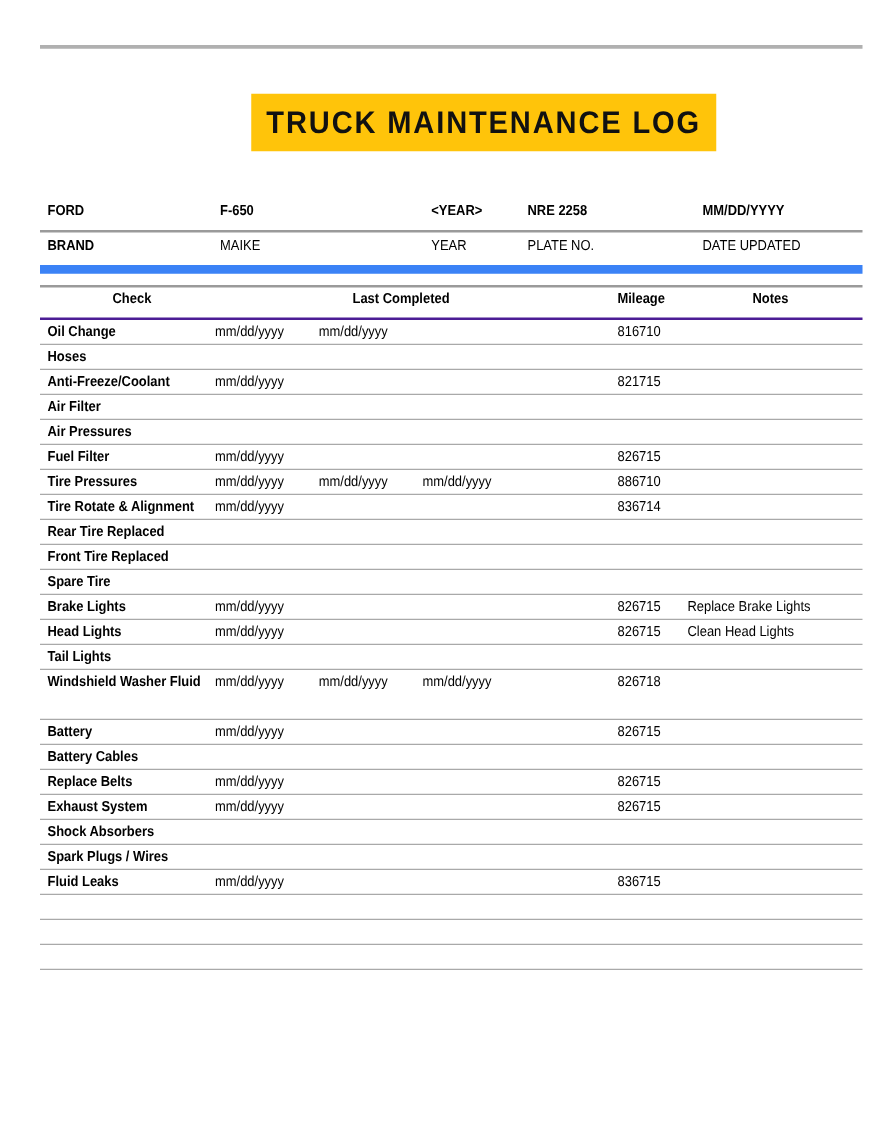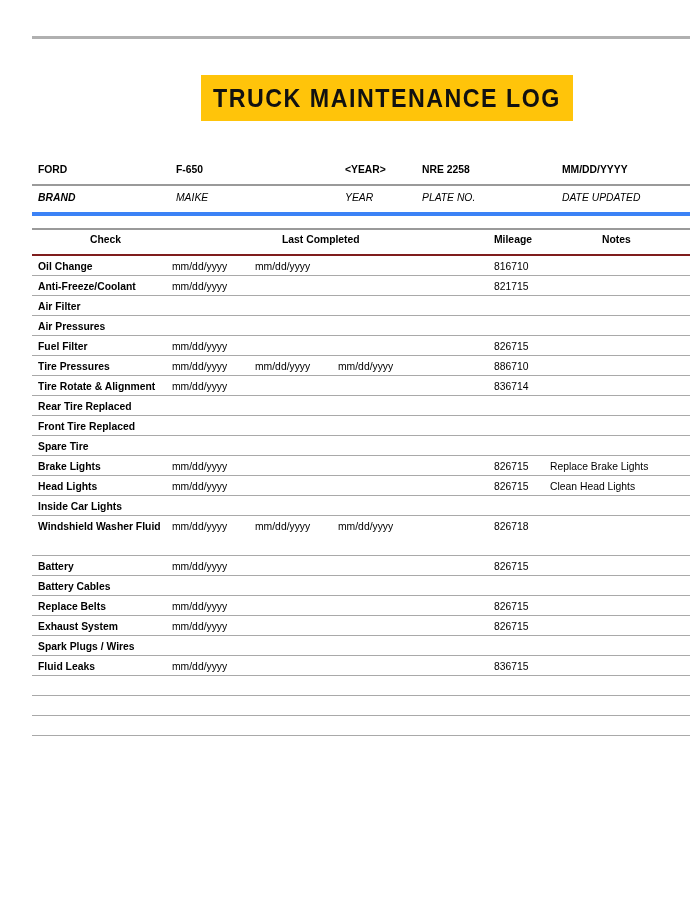--- a/index.html
+++ b/index.html
@@ -62,22 +62,21 @@
     left: 32px;
     top: 158px;
     width: 658px;
   }
   .info-row {
     position: relative;
     height: 26px;
     border-bottom: 2px solid #9a9a9a;
   }
   .info-row.second {
-    border-bottom: 4px solid #3b82f6;
-    font-style: italic;
+    border-bottom: 7px solid #3b82f6;
   }
   .info-cell {
     position: absolute;
     top: 2px;
     font-size: 11.5px;
     transform: scaleX(0.9);
     transform-origin: left center;
     white-space: nowrap;
     line-height: 18px;
   }
@@ -92,21 +91,21 @@
   .table {
     position: absolute;
     left: 32px;
     top: 228px;
     width: 658px;
   }
   .thead {
     position: relative;
     height: 24px;
     border-top: 2px solid #9a9a9a;
-    border-bottom: 2px solid #7f1d1d;
+    border-bottom: 2px solid #4c1d95;
   }
   .th {
     position: absolute;
     top: 3px;
     font-size: 11.5px;
     font-weight: bold;
     transform: scaleX(0.9);
     transform-origin: left center;
     white-space: nowrap;
   }
@@ -184,20 +183,28 @@
     <div id="table-body">
         <div class="row">
           <div class="cell cell-check">Oil Change</div>
           <div class="cell cell-d1">mm/dd/yyyy</div>
           <div class="cell cell-d2">mm/dd/yyyy</div>
           <div class="cell cell-d3"></div>
           <div class="cell cell-mileage">816710</div>
           <div class="cell cell-notes"></div>
         </div>
         <div class="row">
+          <div class="cell cell-check">Hoses</div>
+          <div class="cell cell-d1"></div>
+          <div class="cell cell-d2"></div>
+          <div class="cell cell-d3"></div>
+          <div class="cell cell-mileage"></div>
+          <div class="cell cell-notes"></div>
+        </div>
+        <div class="row">
           <div class="cell cell-check">Anti-Freeze/Coolant</div>
           <div class="cell cell-d1">mm/dd/yyyy</div>
           <div class="cell cell-d2"></div>
           <div class="cell cell-d3"></div>
           <div class="cell cell-mileage">821715</div>
           <div class="cell cell-notes"></div>
         </div>
         <div class="row">
           <div class="cell cell-check">Air Filter</div>
           <div class="cell cell-d1"></div>
@@ -272,21 +279,21 @@
         </div>
         <div class="row">
           <div class="cell cell-check">Head Lights</div>
           <div class="cell cell-d1">mm/dd/yyyy</div>
           <div class="cell cell-d2"></div>
           <div class="cell cell-d3"></div>
           <div class="cell cell-mileage">826715</div>
           <div class="cell cell-notes">Clean Head Lights</div>
         </div>
         <div class="row">
-          <div class="cell cell-check">Inside Car Lights</div>
+          <div class="cell cell-check">Tail Lights</div>
           <div class="cell cell-d1"></div>
           <div class="cell cell-d2"></div>
           <div class="cell cell-d3"></div>
           <div class="cell cell-mileage"></div>
           <div class="cell cell-notes"></div>
         </div>
         <div class="row tall">
           <div class="cell cell-check">Windshield Washer Fluid</div>
           <div class="cell cell-d1">mm/dd/yyyy</div>
           <div class="cell cell-d2">mm/dd/yyyy</div>
@@ -320,20 +327,28 @@
         </div>
         <div class="row">
           <div class="cell cell-check">Exhaust System</div>
           <div class="cell cell-d1">mm/dd/yyyy</div>
           <div class="cell cell-d2"></div>
           <div class="cell cell-d3"></div>
           <div class="cell cell-mileage">826715</div>
           <div class="cell cell-notes"></div>
         </div>
         <div class="row">
+          <div class="cell cell-check">Shock Absorbers</div>
+          <div class="cell cell-d1"></div>
+          <div class="cell cell-d2"></div>
+          <div class="cell cell-d3"></div>
+          <div class="cell cell-mileage"></div>
+          <div class="cell cell-notes"></div>
+        </div>
+        <div class="row">
           <div class="cell cell-check">Spark Plugs / Wires</div>
           <div class="cell cell-d1"></div>
           <div class="cell cell-d2"></div>
           <div class="cell cell-d3"></div>
           <div class="cell cell-mileage"></div>
           <div class="cell cell-notes"></div>
         </div>
         <div class="row">
           <div class="cell cell-check">Fluid Leaks</div>
           <div class="cell cell-d1">mm/dd/yyyy</div>

